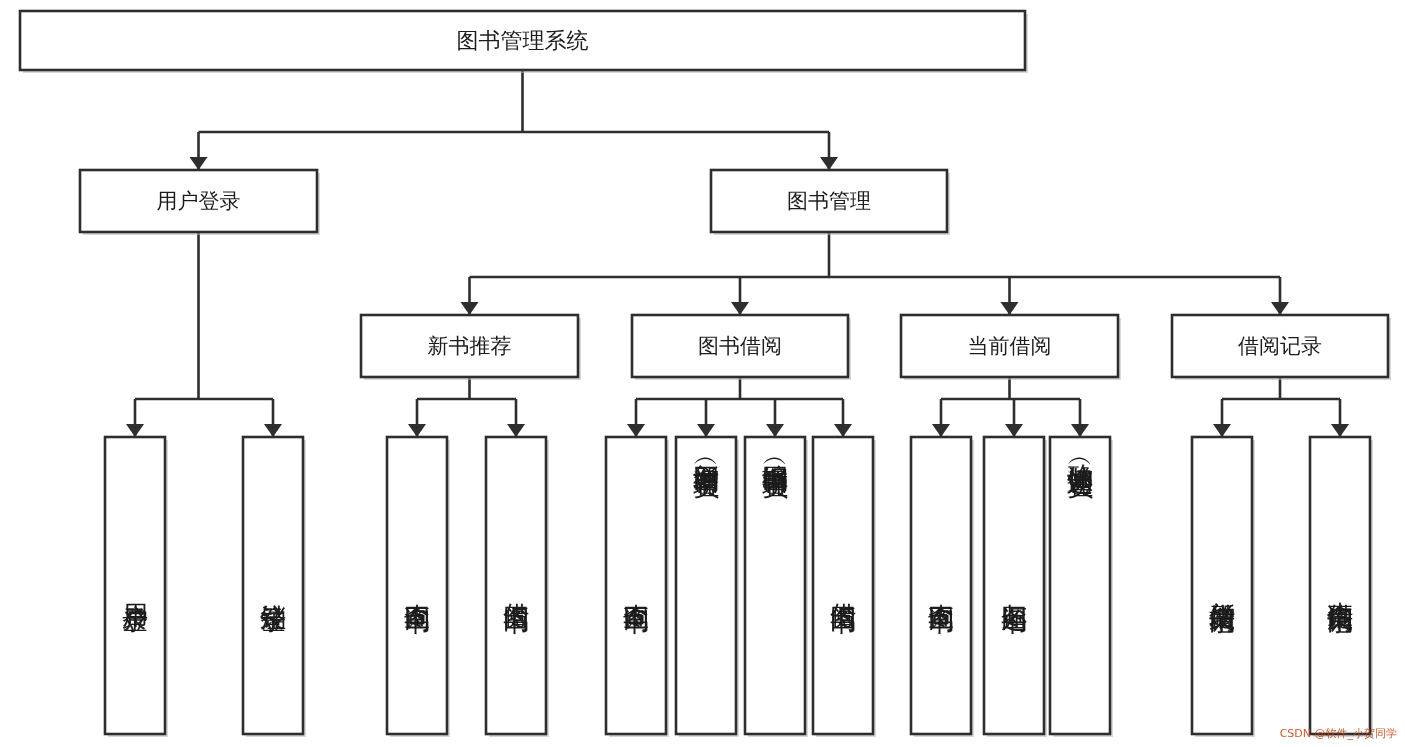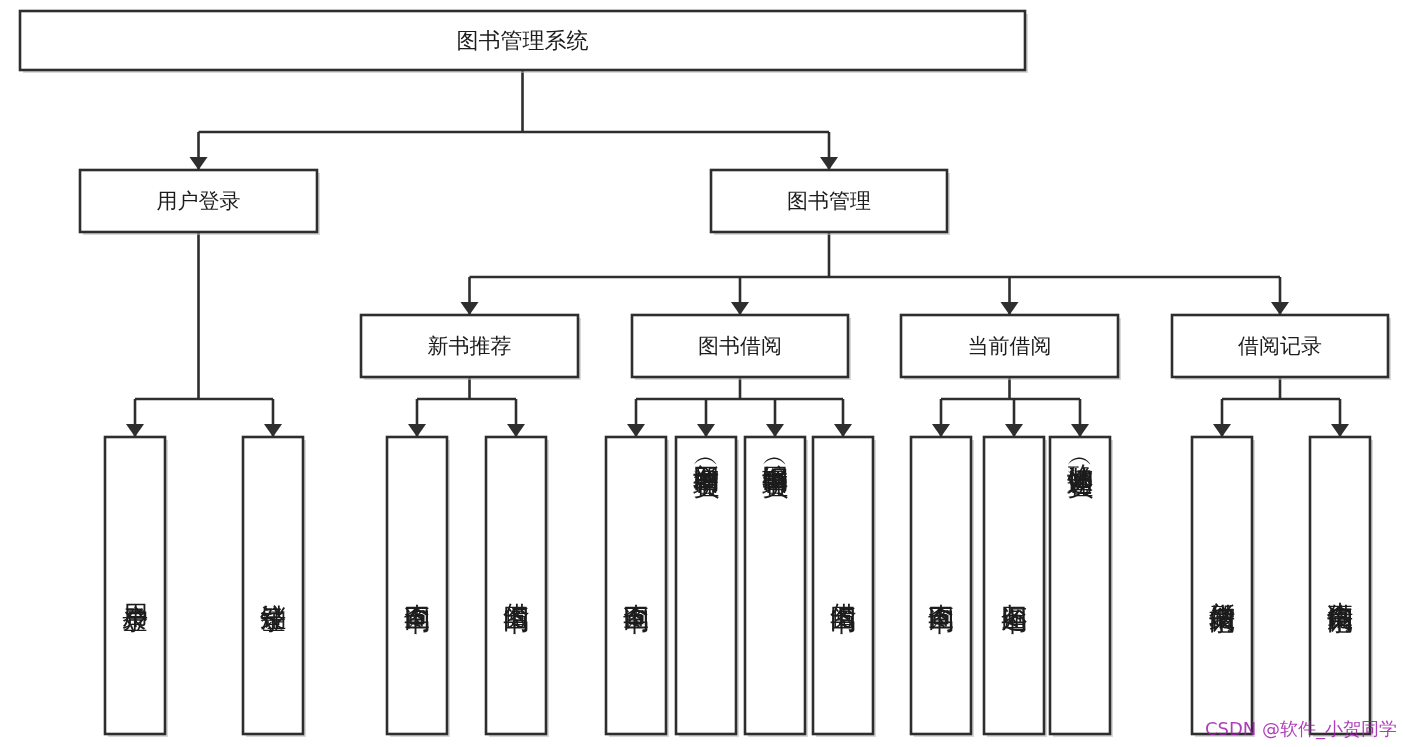--- a/index.html
+++ b/index.html
@@ -73,22 +73,22 @@
     line-height: 1.06;
     color: #1c1c1c;
     letter-spacing: 1.5px;
     white-space: nowrap;
   }
   #watermark {
     position: absolute;
     right: 8px;
     bottom: 6px;
     font-family: "DejaVu Sans", "Liberation Sans", sans-serif;
-    font-size: 18px;
-    color: #a21caf;
+    font-size: 11px;
+    color: #c2410c;
     opacity: 0.85;
     white-space: nowrap;
     pointer-events: none;
   }
 </style>
 </head>
 <body>
 
 <div id="diagram-root">
 

